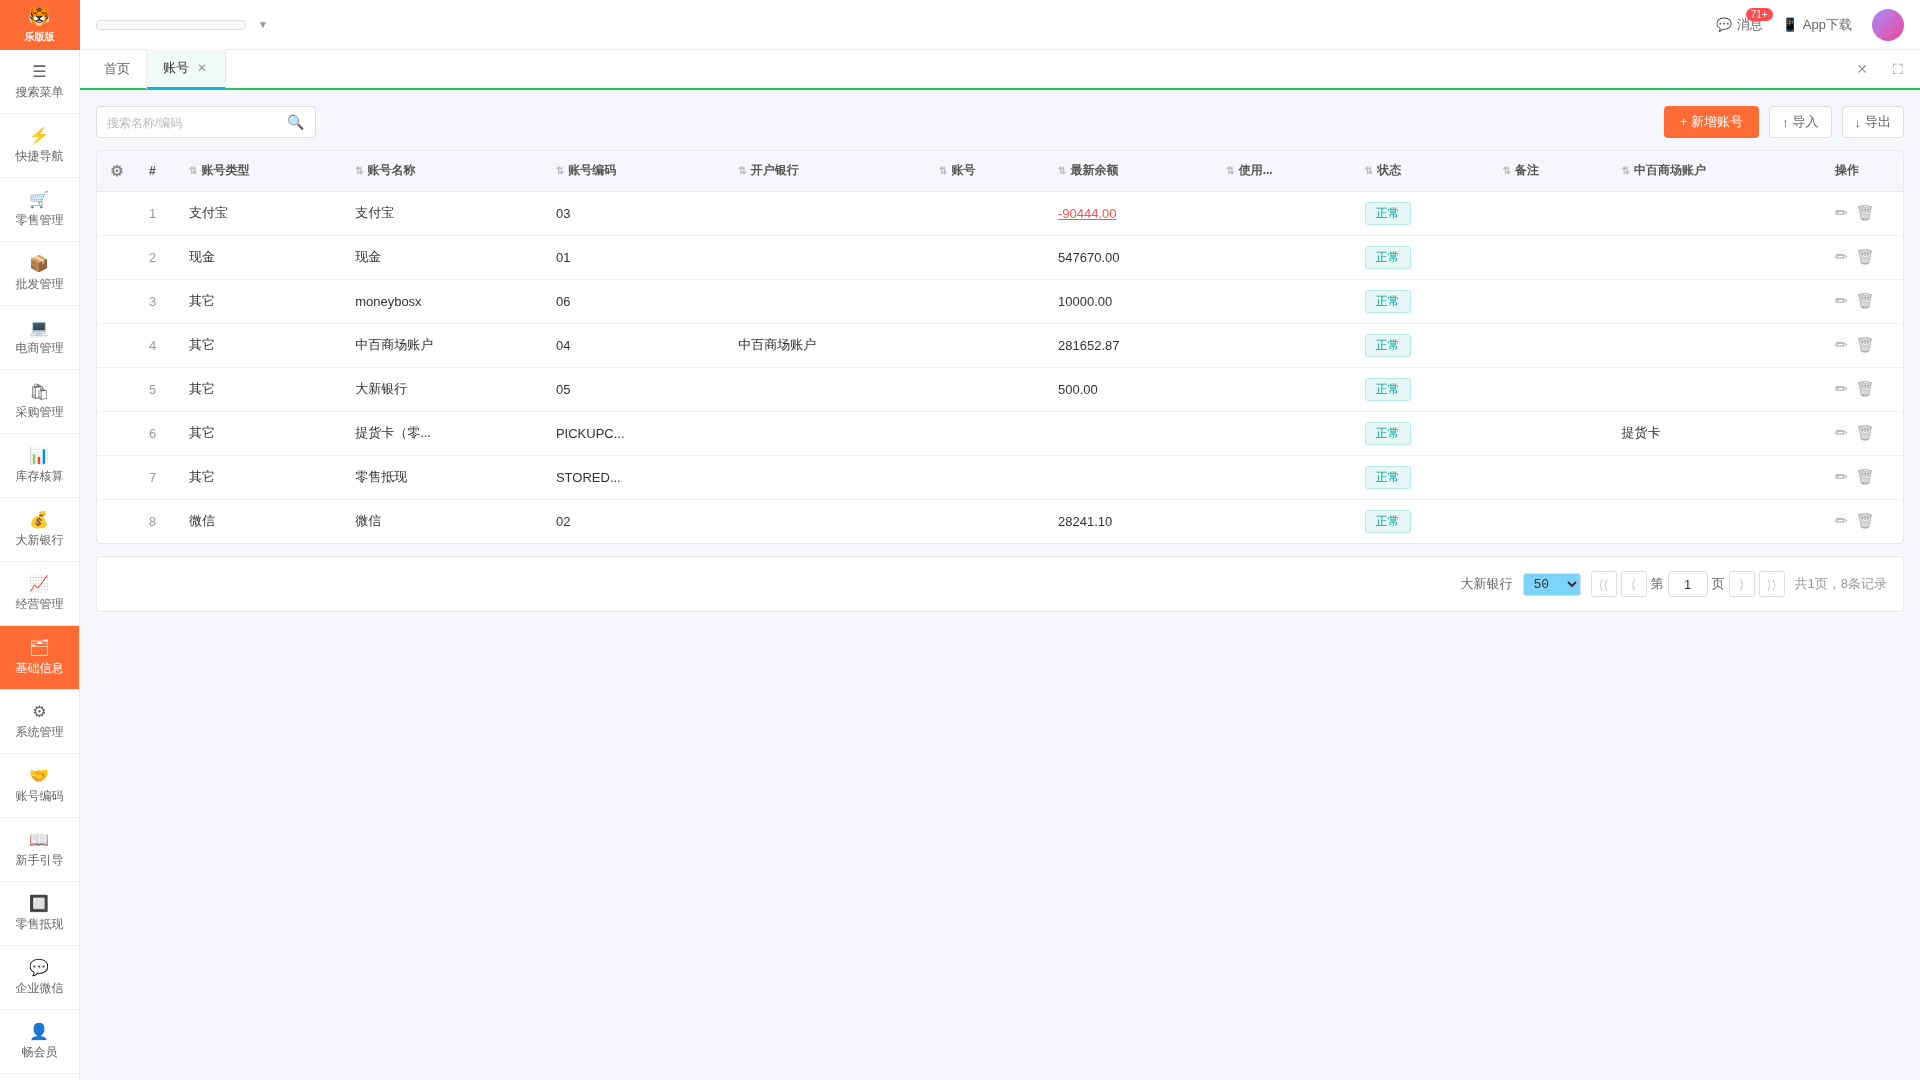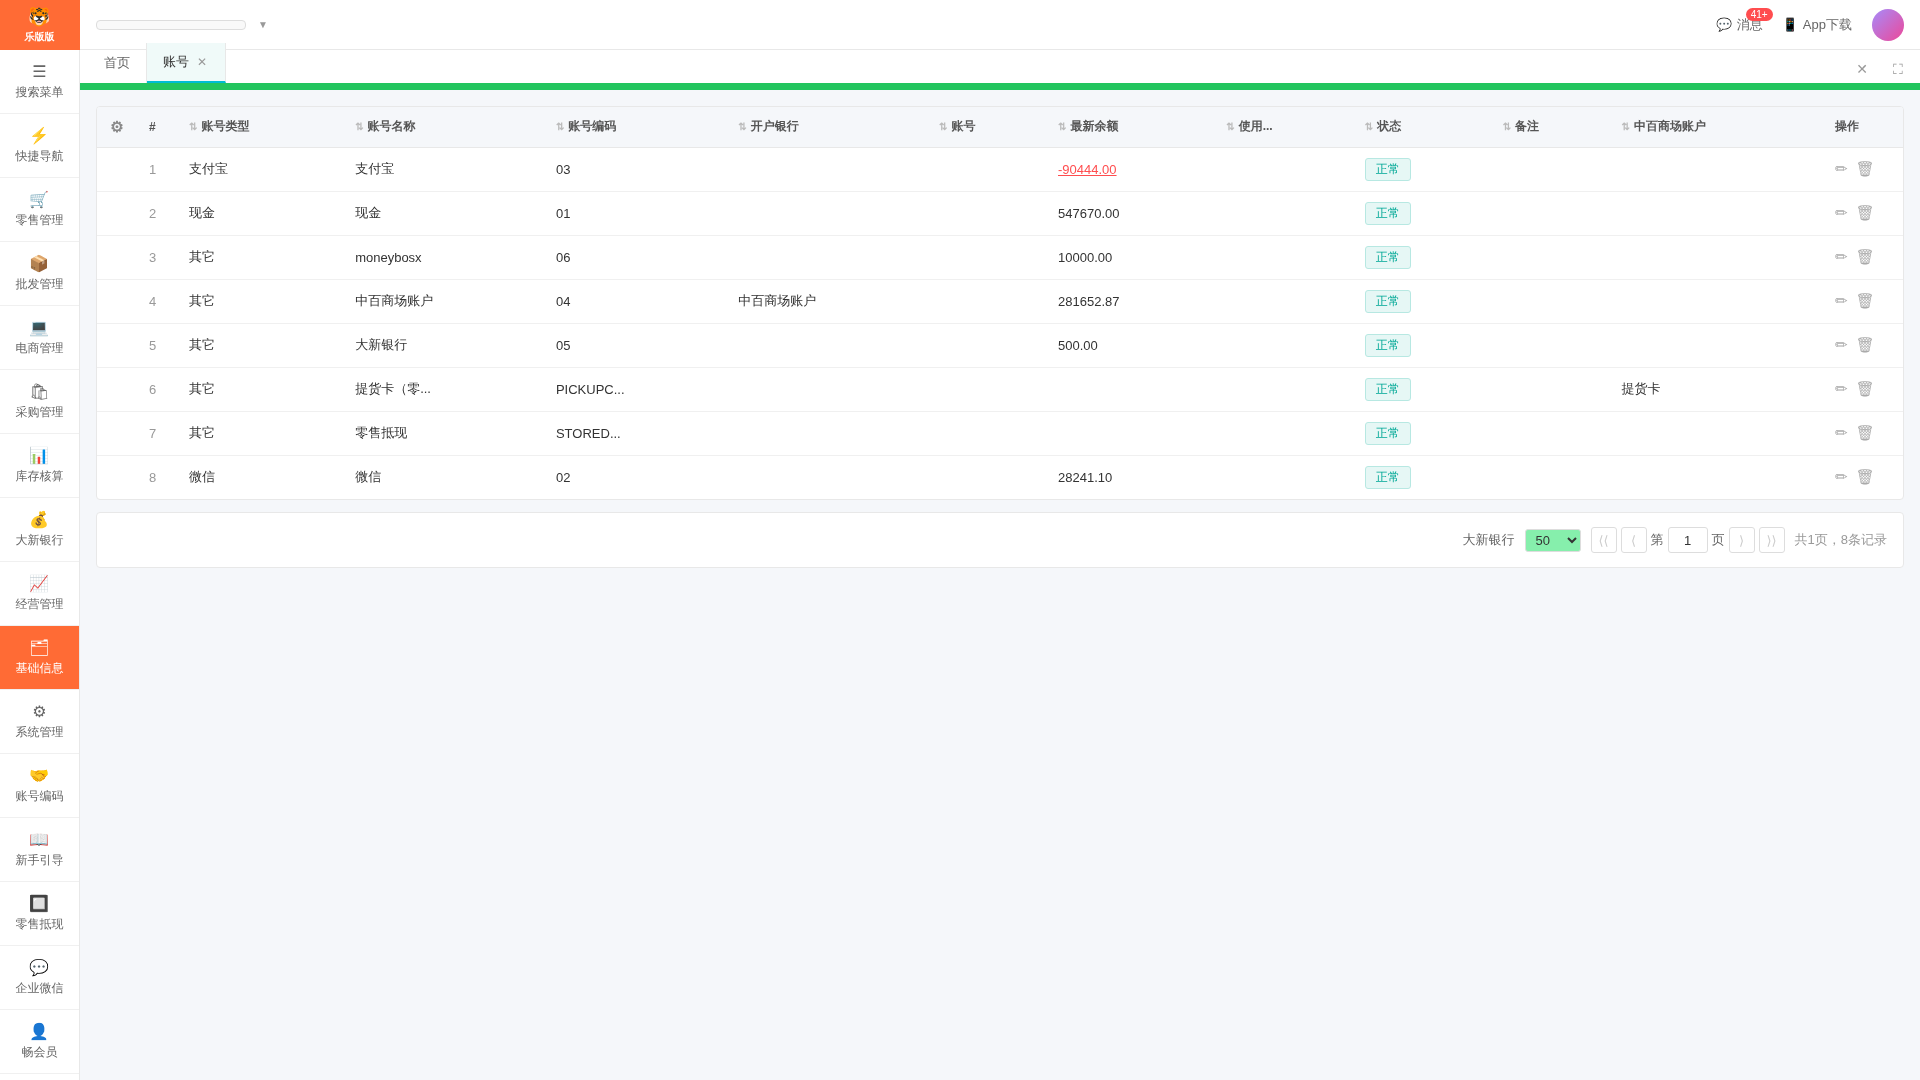--- a/index.html
+++ b/index.html
@@ -131,22 +131,22 @@
       border-radius: 50%;
       background: linear-gradient(135deg, #a78bfa, #ec4899);
       cursor: pointer;
     }
 
     
     .tab-bar {
       height: 40px;
       background: #fff;
       display: flex;
-      align-items: flex-end;
-      border-bottom: 7px solid #22c55e;
+      align-items: center;
+      border-bottom: 2px solid #22c55e;
       padding: 0 8px;
       gap: 0;
       flex-shrink: 0;
     }
     .tab-item {
       display: flex;
       align-items: center;
       gap: 6px;
       padding: 0 16px;
       height: 40px;
@@ -337,21 +337,22 @@
       border-radius: 4px;
       border: 1px solid #e8e8e8;
     }
     .page-size-select {
       border: 1px solid #ddd;
       border-radius: 3px;
       padding: 2px 6px;
       font-size: 13px;
       color: #333;
       cursor: pointer;
-      background: #86efac;
+      background: #7dd3fc;
+      font-family: Liberation Mono, monospace;
     }
     .page-nav {
       display: flex;
       align-items: center;
       gap: 4px;
     }
     .page-nav-btn {
       width: 26px;
       height: 26px;
       display: flex;
@@ -458,21 +459,21 @@
     <div class="top-header-left">
       <div class="search-box-top">
         <span style="font-size:12px;color:#bbb;flex:1"></span>
       </div>
       <span class="dropdown-arrow">▼</span>
     </div>
     <div class="top-header-right">
       <div class="msg-btn">
         <span>💬</span>
         <span>消息</span>
-        <span class="badge">41+</span>
+        <span class="badge">71+</span>
       </div>
       <div class="app-download">
         <span>📱</span>
         <span>App下载</span>
       </div>
       <div class="avatar"></div>
     </div>
   </div>
 
   <div class="tab-bar" id="tab-bar">
@@ -484,20 +485,39 @@
         <span class="tab-close">✕</span>
       </div>
       <div class="tab-bar-actions">
   <div class="icon-btn">✕</div>
   <div class="icon-btn">⛶</div>
 </div>
     </div>
 
   <div class="page-content">
 
+    <div class="toolbar">
+      <div class="search-input-wrap">
+        <input class="search-input" type="text" placeholder="搜索名称/编码" style="">
+        <span class="search-icon">🔍</span>
+      </div>
+      <div class="toolbar-right">
+        <button class="btn-add">
+          <span>+ 新增账号</span>
+        </button>
+        <button class="btn-import">
+          <span>↑</span>
+          <span>导入</span>
+        </button>
+        <button class="btn-export">
+          <span>↓</span>
+          <span>导出</span>
+        </button>
+      </div>
+    </div>
 
     <div class="data-table">
       <table>
         <thead>
           <tr>
             <th class="setting-col">
               <span class="col-setting-icon">⚙</span>
             </th>
             <th style="width:40px">#</th>
             <th class="sortable">账号类型</th>

